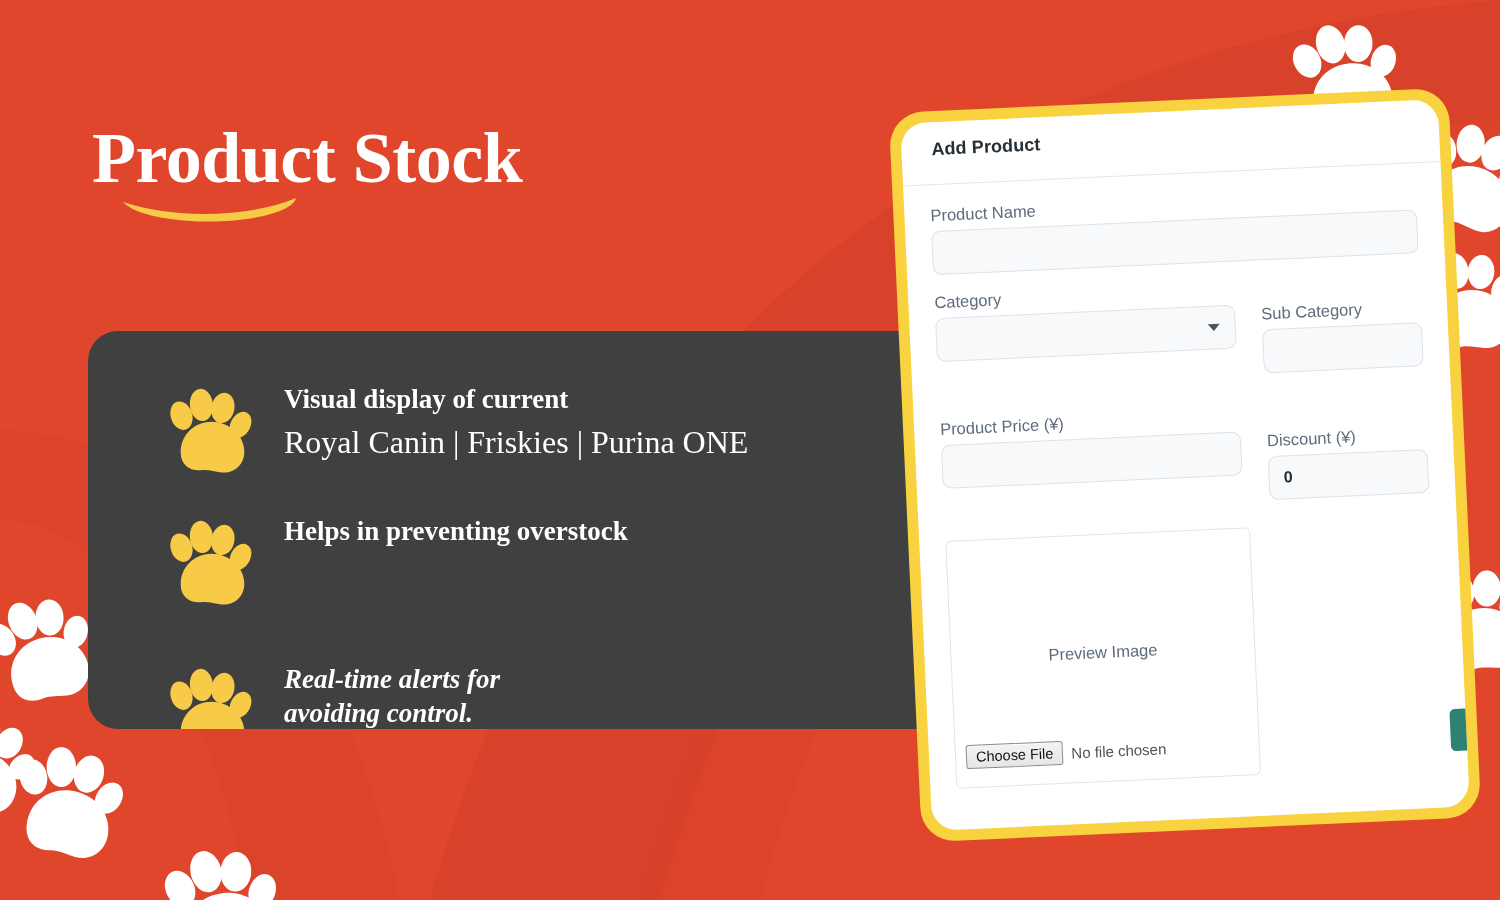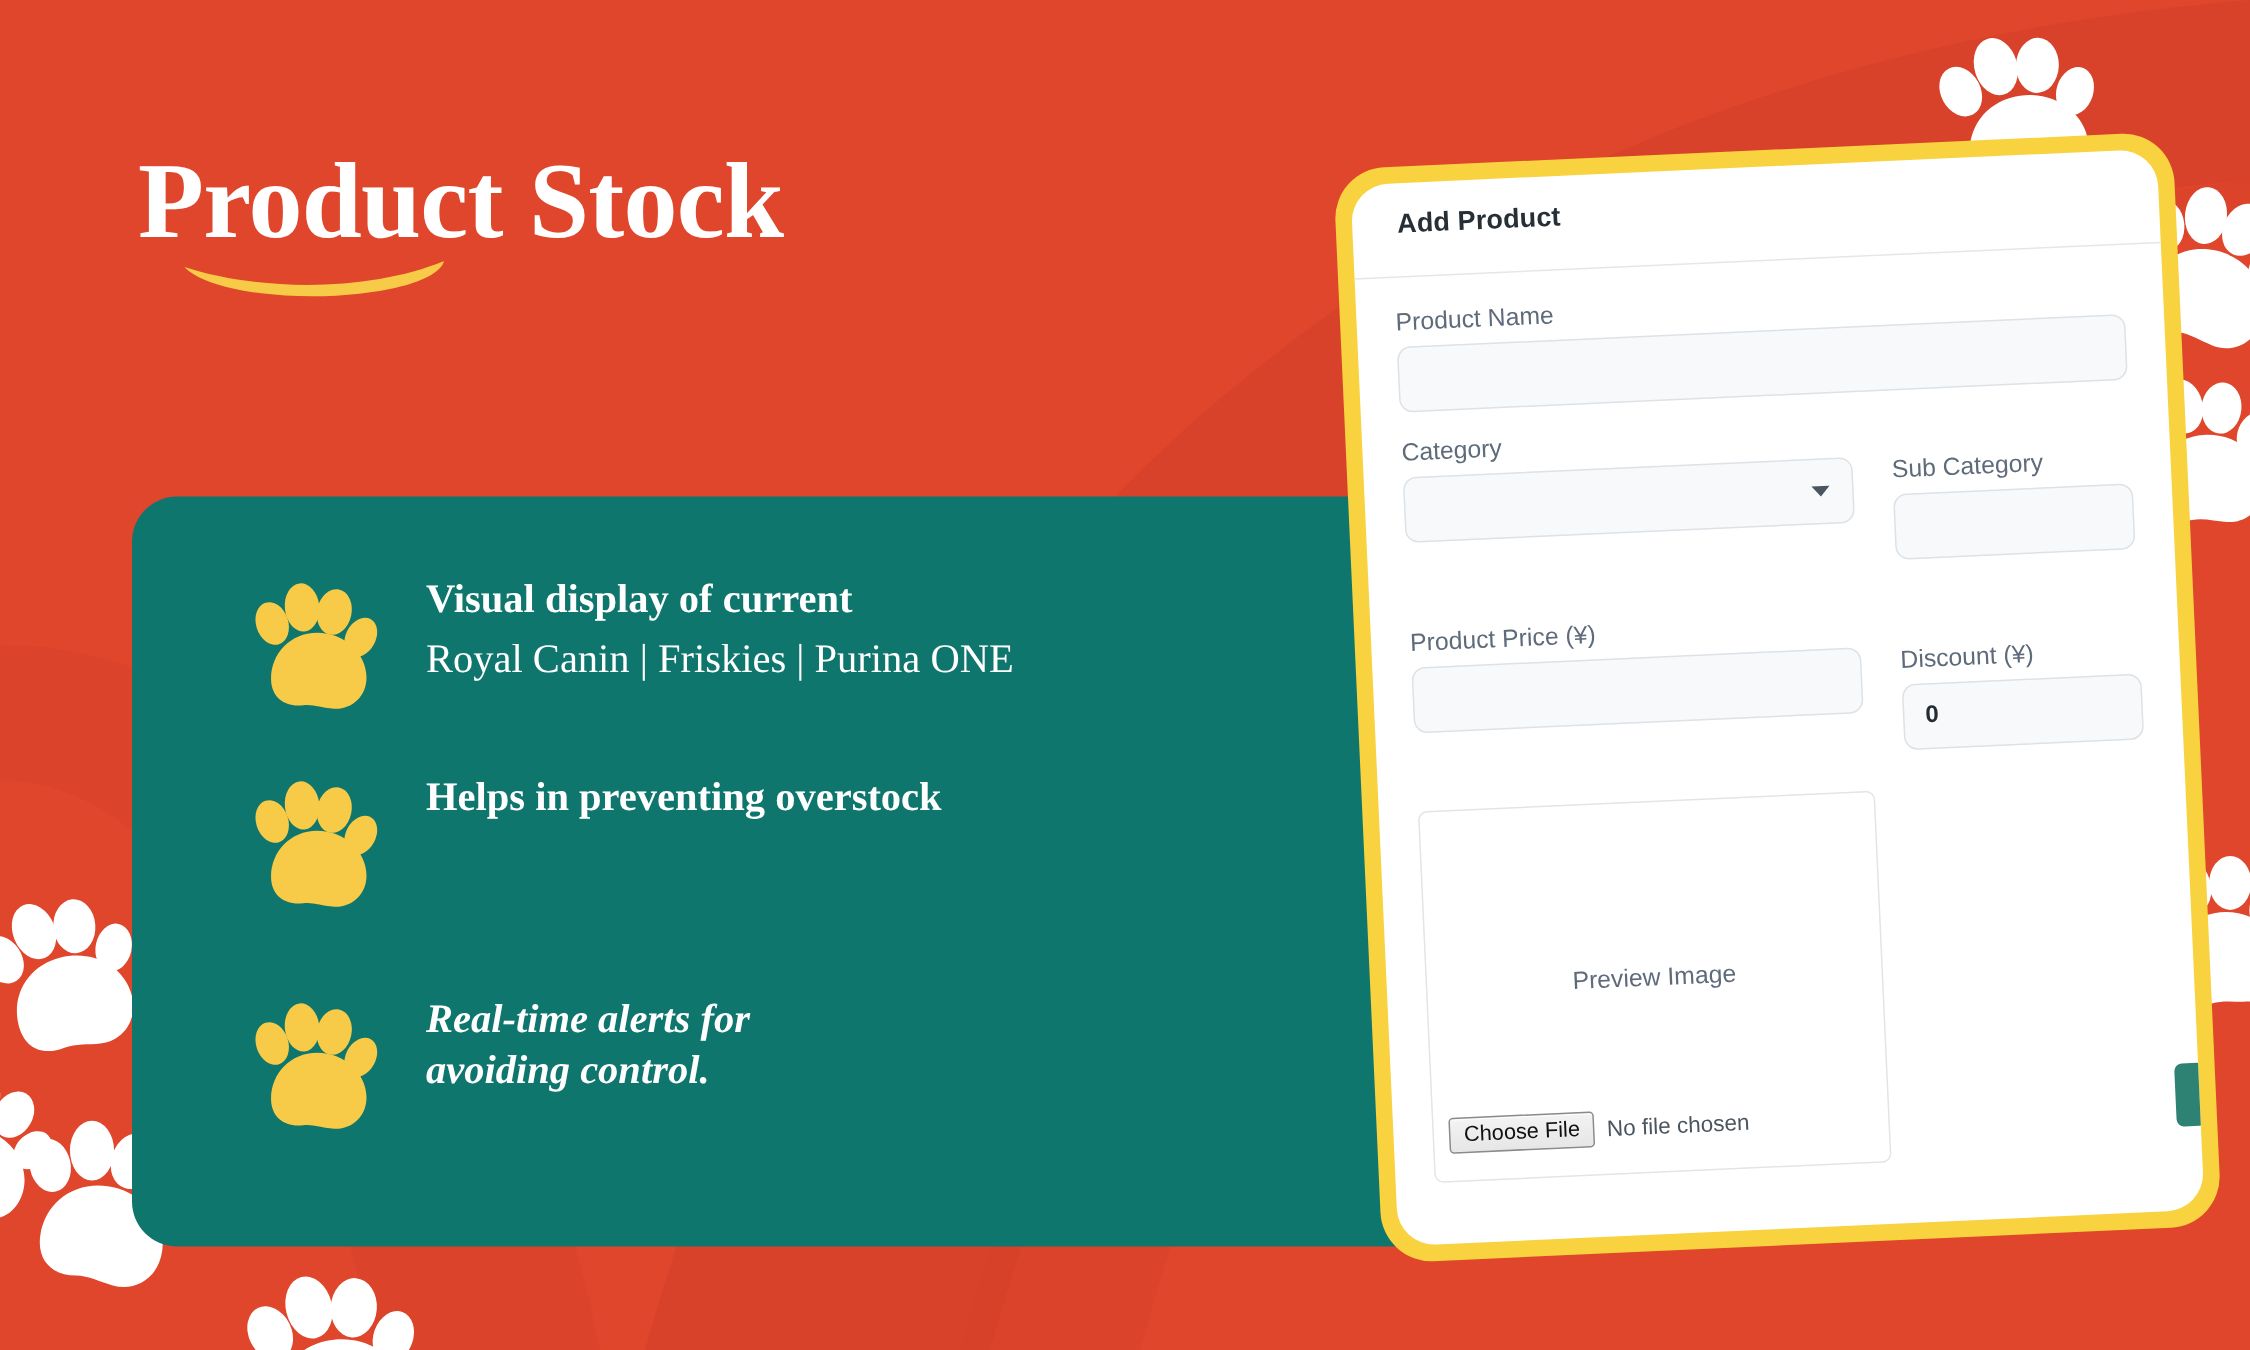--- a/index.html
+++ b/index.html
@@ -8,38 +8,38 @@
     background:#DF462B;
     font-family:"Liberation Sans", sans-serif;
     position:relative;
   }
 
   
   #bg-decor { position:absolute; inset:0; width:1500px; height:900px; }
 
   
   #headline {
-    position:absolute; left:92px; top:100px; width:620px;
+    position:absolute; left:92px; top:124px; width:620px;
     z-index:5;
   }
   #headline .title-line {
     font-family:"Liberation Serif", serif;
     font-weight:700;
     font-size:72px;
     line-height:0.95;
     color:#FFFFFF;
     letter-spacing:-0.5px;
   }
   #headline .underline-wrap { margin-top:4px; margin-left:28px; }
 
   
   #feature-card {
     position:absolute; left:88px; top:331px;
-    width:1046px; height:500px;
-    background:#0f766e;
+    width:1046px; height:398px;
+    background:#404040;
     border-radius:30px;
     z-index:4;
     overflow:hidden;
   }
   #feature-list {
     position:absolute; left:72px; top:48px;
     width:800px;
   }
   .feature-row {
     display:flex; align-items:flex-start;
@@ -51,21 +51,21 @@
   .feature-title {
     font-family:"Liberation Serif", serif;
     font-weight:700;
     font-size:27px;
     line-height:1.25;
     color:#FFFFFF;
   }
   .feature-sub {
     font-family:"Liberation Serif", serif;
     font-weight:400;
-    font-size:27px;
+    font-size:32px;
     line-height:1.35;
     color:#FFFFFF;
     margin-top:4px;
   }
   .feature-row.h1 { margin-bottom:34px; }
   .feature-row.h2 { margin-bottom:50px; }
 
   
   #form-panel {
     position:absolute;

